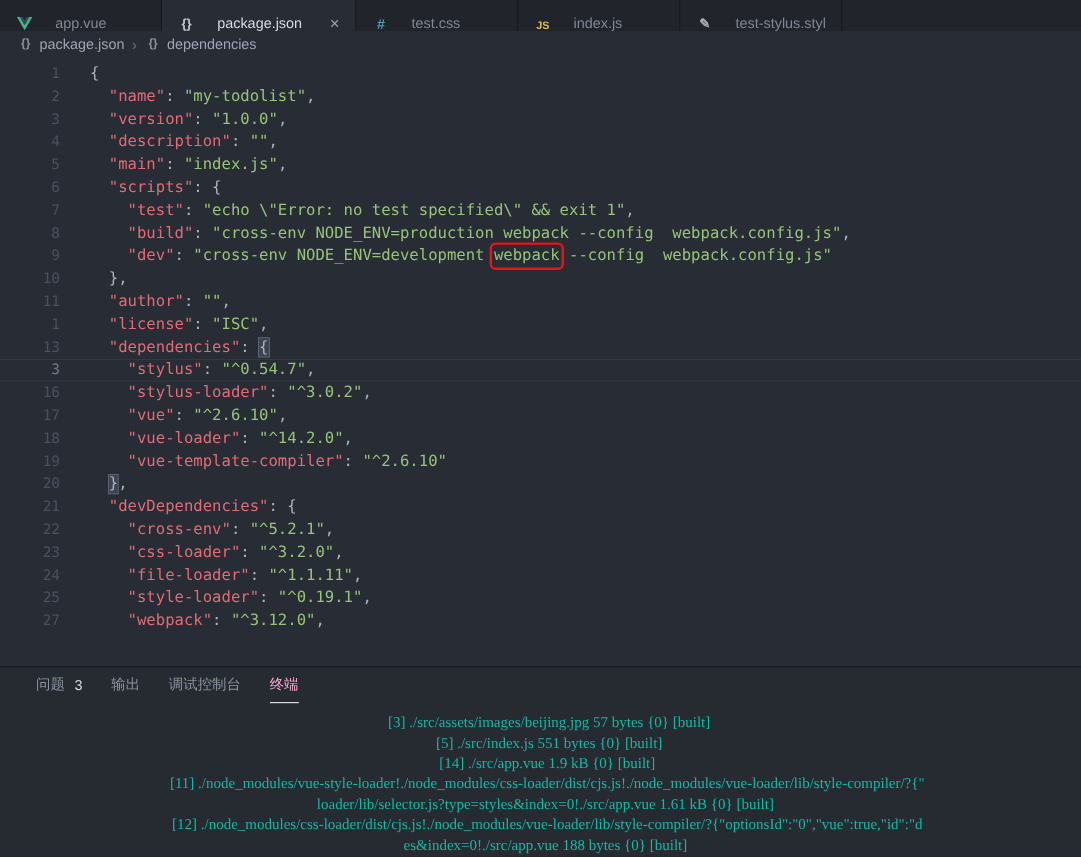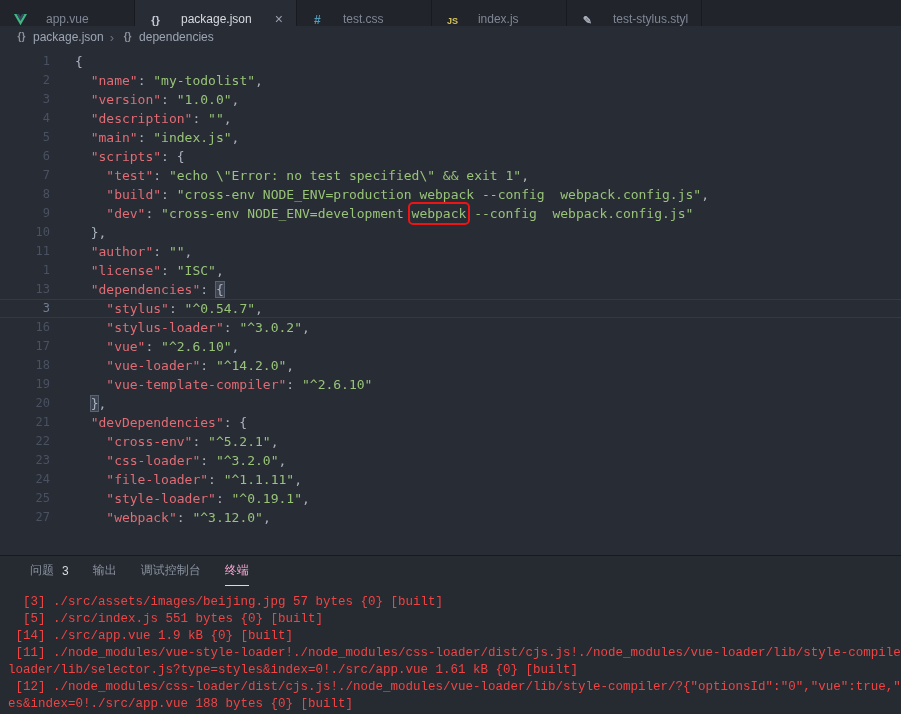--- a/index.html
+++ b/index.html
@@ -36,28 +36,28 @@
   .line.cur .ln{color:#737e93;}
   .code{white-space:pre;padding-left:25px;color:#abb2bf;}
   .tk.p{color:#abb2bf;}
   .tk.k{color:#e06c75;}
   .tk.s{color:#98c379;}
   .tk.sq{text-decoration-style:wavy;text-decoration-color:#45a9e0;
          text-underline-offset:3px;text-decoration-thickness:1px;text-decoration-skip-ink:none;}
   .tk.bm{background:#3d434f;outline:1px solid #5a6374;}
   .tk.ann{outline:2px solid #ec1414;outline-offset:2px;border-radius:1px;text-align:center;}
   
-  .panel{flex:none;height:158px;background:#262a31;border-top:1px solid #181a1f;display:flex;flex-direction:column;}
+  .panel{flex:none;height:158px;background:#262a31;border-top:1px solid #181a1f;display:flex;flex-direction:column;text-align:center;}
   .panel-tabs{height:30px;flex:none;display:flex;align-items:stretch;gap:24px;padding-left:30px;
               font-size:12px;color:#8b93a1;}
   .panel-tab{display:flex;align-items:center;gap:8px;cursor:pointer;border-bottom:1px solid transparent;}
   .panel-tab.active{color:#f9a8d4;border-bottom:1px solid #d7dae0;}
   .panel-badge{color:#d7dae0;}
-  .terminal{flex:1;overflow:hidden;padding:8px 0 0 8px;color:#ef4444;
-            font-family:Liberation Mono, monospace;font-size:12.5px;line-height:17px;}
+  .terminal{flex:1;overflow:hidden;padding:8px 0 0 8px;color:#14b8a6;
+            font-family:Liberation Serif, serif;font-size:12.5px;line-height:17px;}
   .tline{white-space:pre;}
 </style>
 </head>
 <body>
 
 <div class="window">
   <div class="tabbar" id="tabbar">
       <div class="tab">
         <span class="ficon">
           <svg width="13" height="12" viewBox="0 0 24 22">

